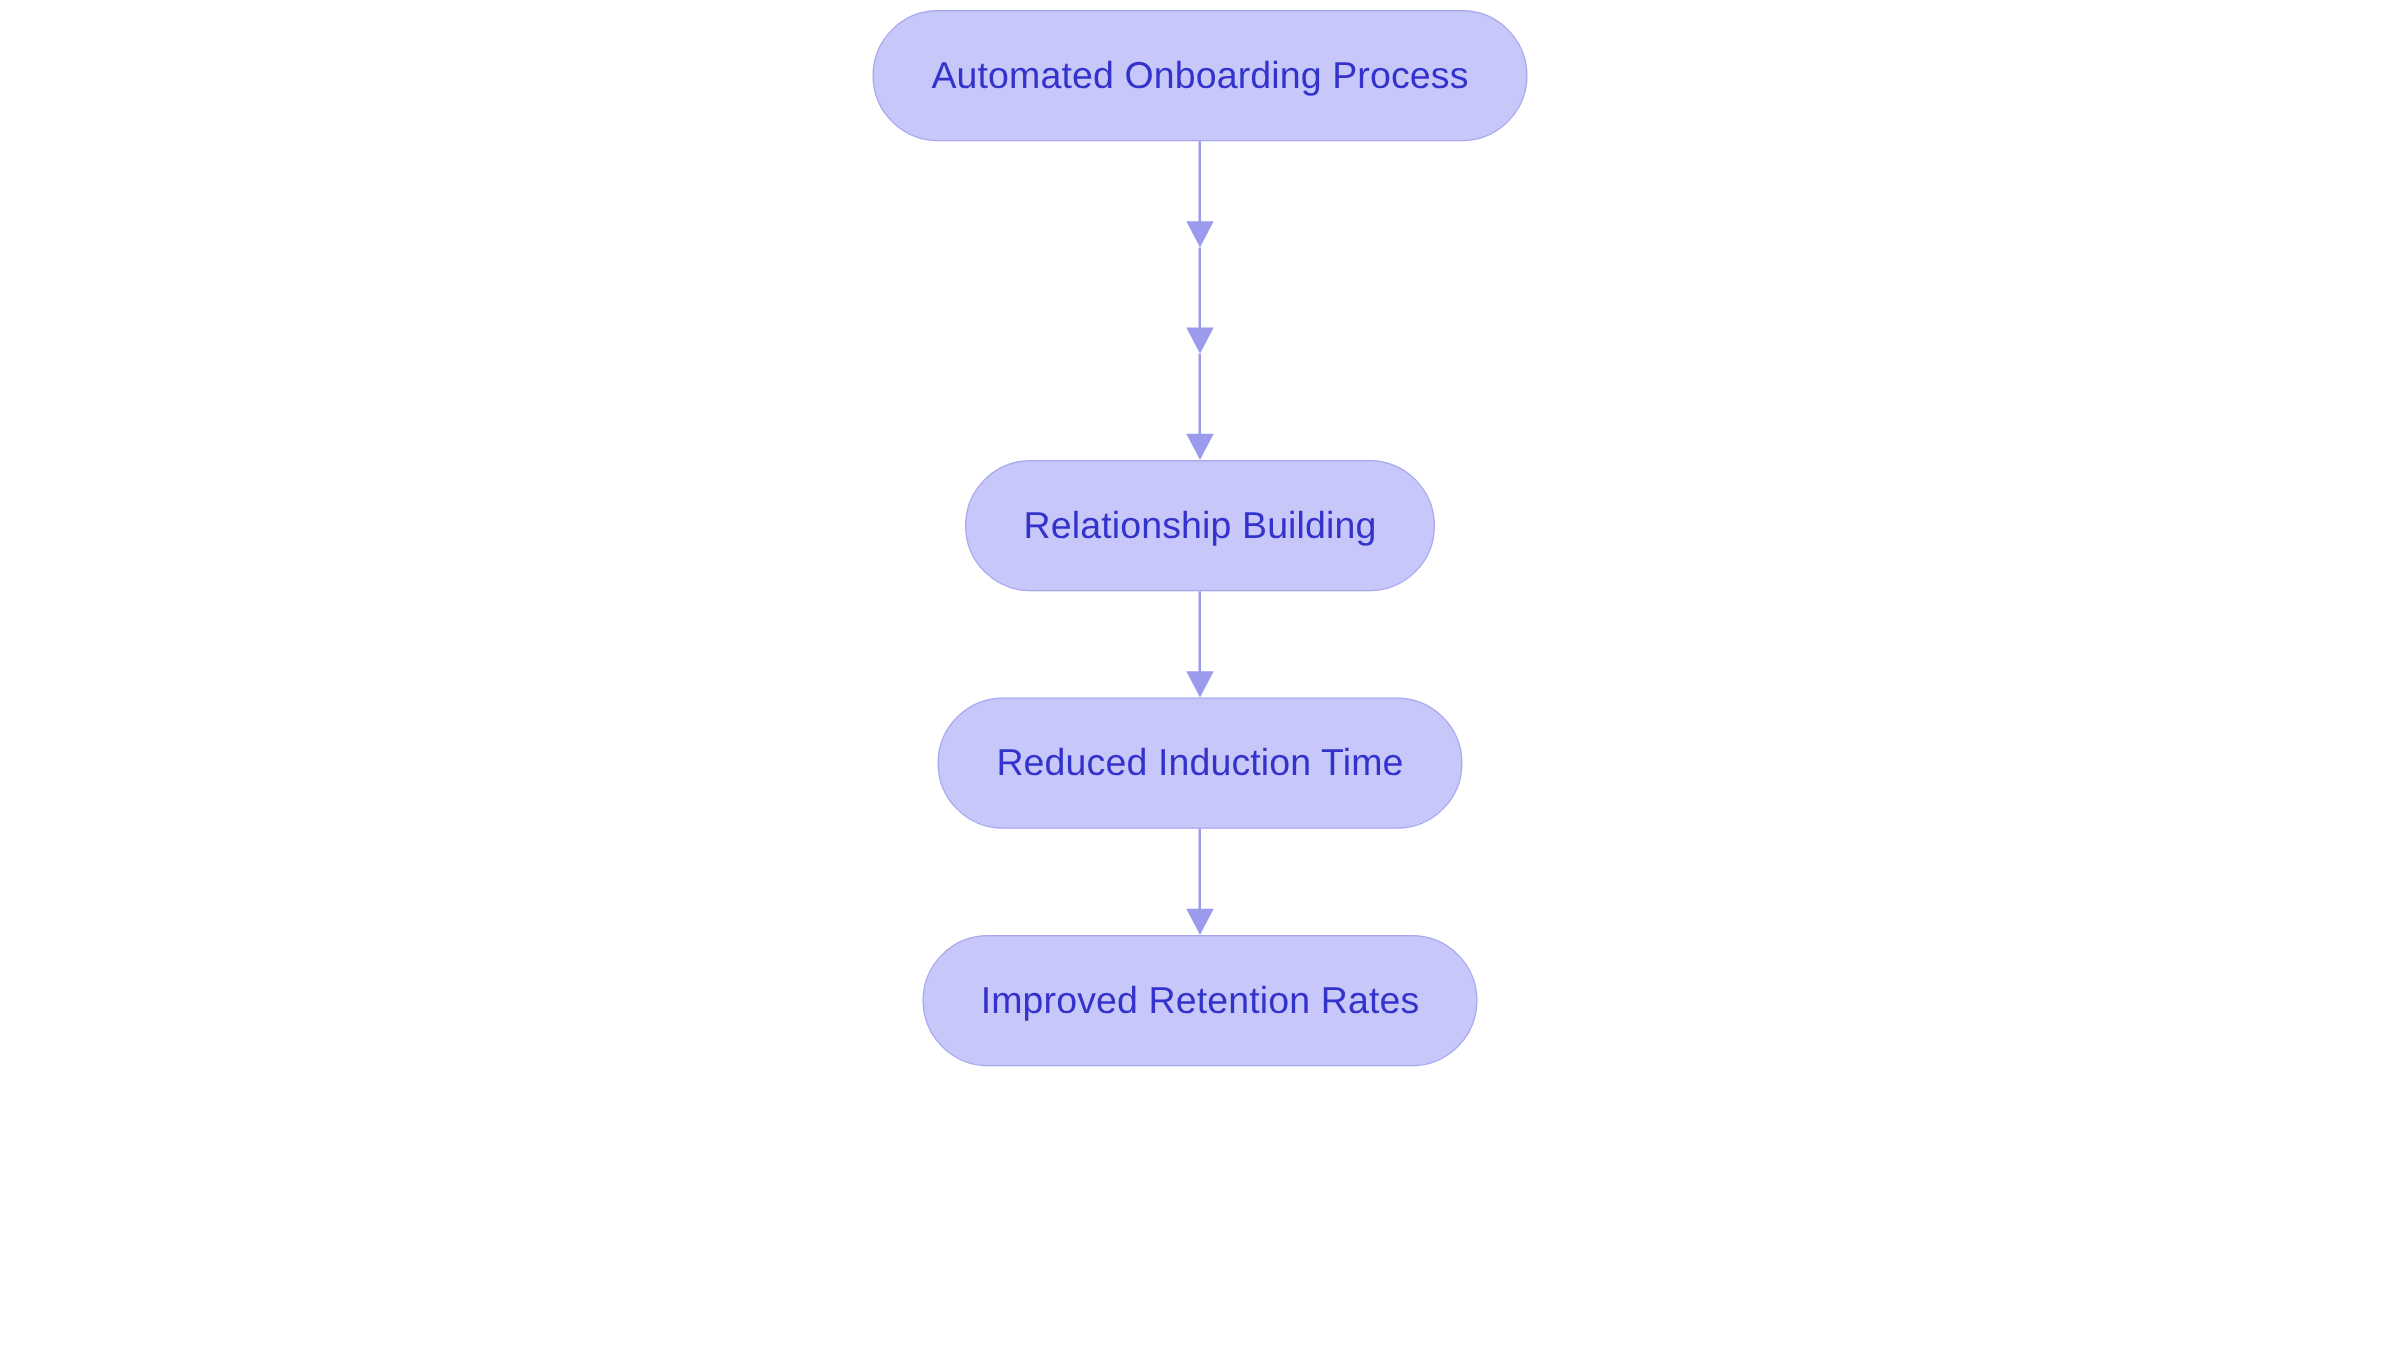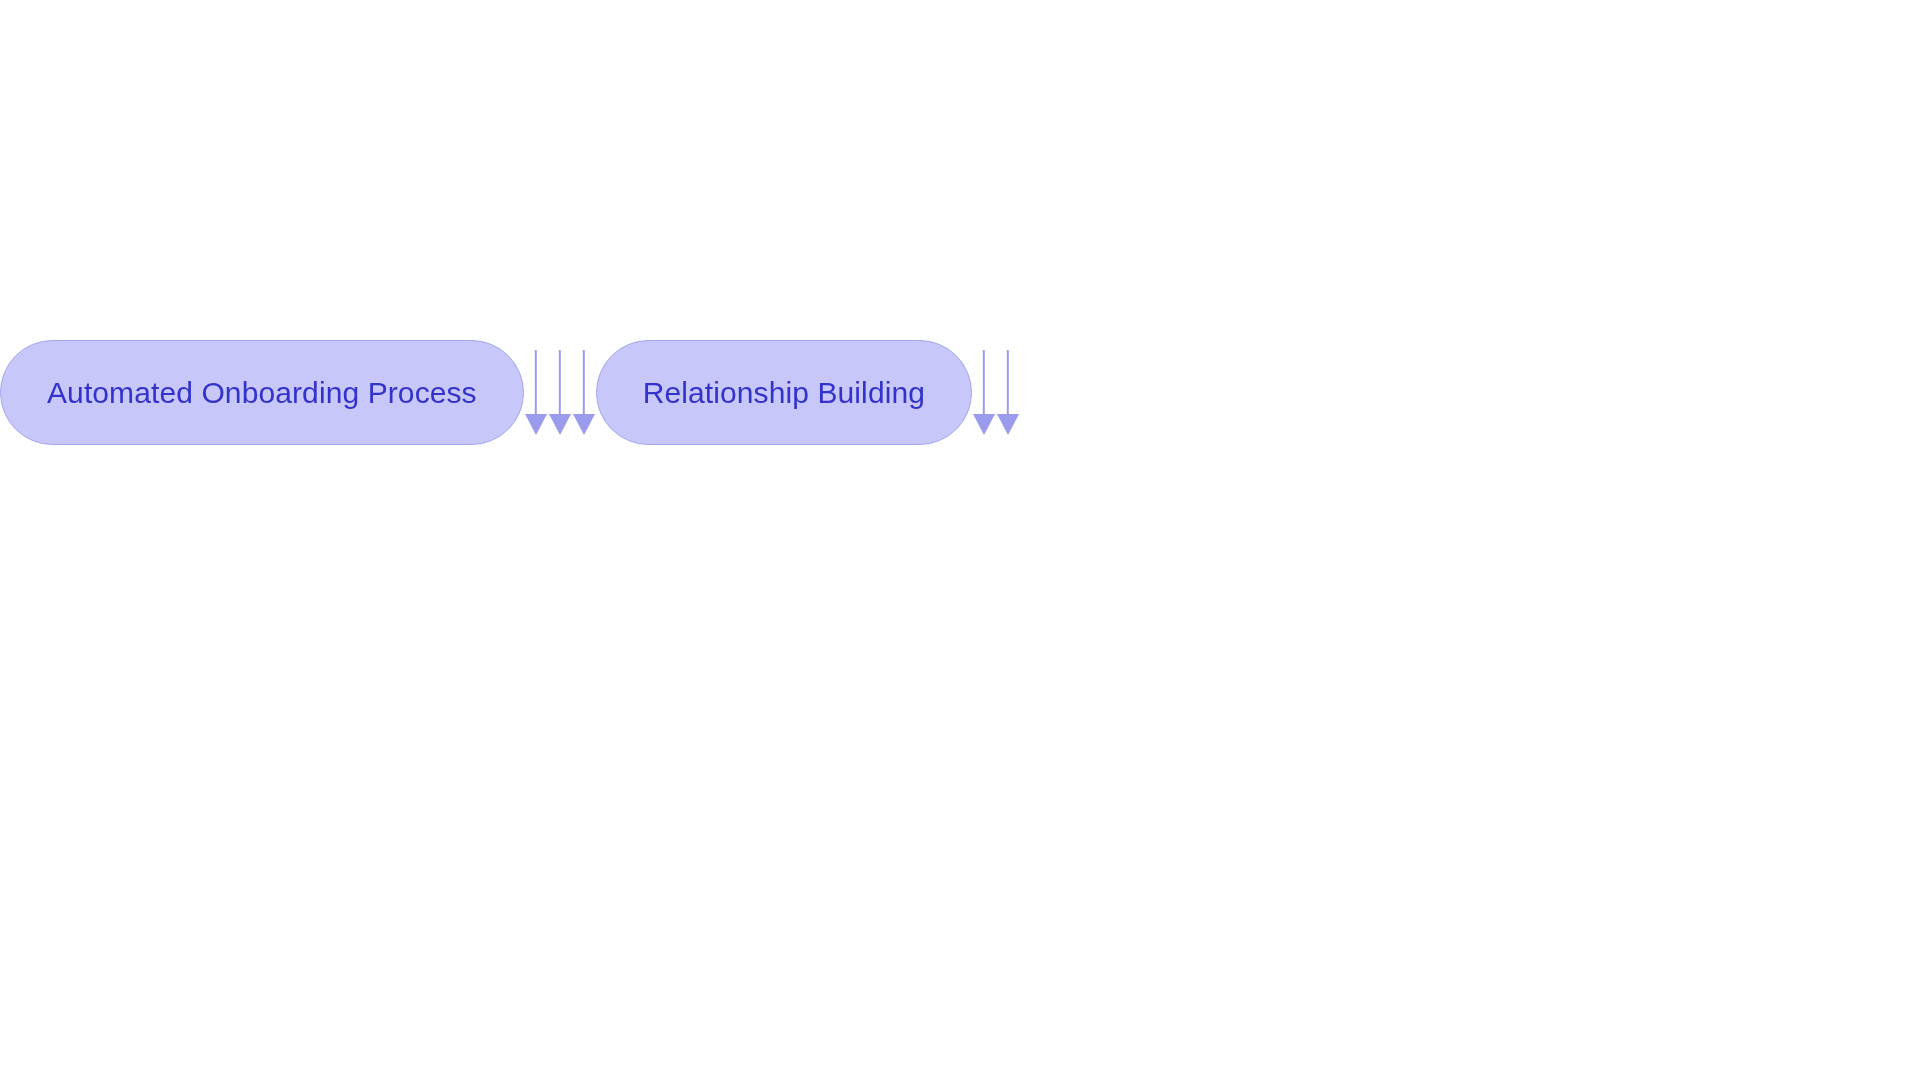--- a/index.html
+++ b/index.html
@@ -21,21 +21,21 @@
     background: #ffffff;
   }
 
   .flow-column {
     position: absolute;
     left: 0;
     top: 0;
     width: 1920px;
     height: 777px;
     display: flex;
-    flex-direction: row;
+    flex-direction: column;
     align-items: center;
     justify-content: flex-start;
     padding-top: 8px;
     box-sizing: border-box;
   }
 
   .node {
     box-sizing: border-box;
     height: 105px;
     border-radius: 53px;
@@ -118,21 +118,27 @@
 
     <div class="node">
       <span class="node-label">Relationship Building</span>
     </div>
 
     <div class="connector">
       <span class="connector-line"></span>
       <span class="connector-arrow"></span>
     </div>
 
+    <div class="node">
+      <span class="node-label">Reduced Induction Time</span>
+    </div>
 
     <div class="connector">
       <span class="connector-line"></span>
       <span class="connector-arrow"></span>
     </div>
 
+    <div class="node">
+      <span class="node-label">Improved Retention Rates</span>
+    </div>
 
   </div>
 </div>
 
 </body></html>

